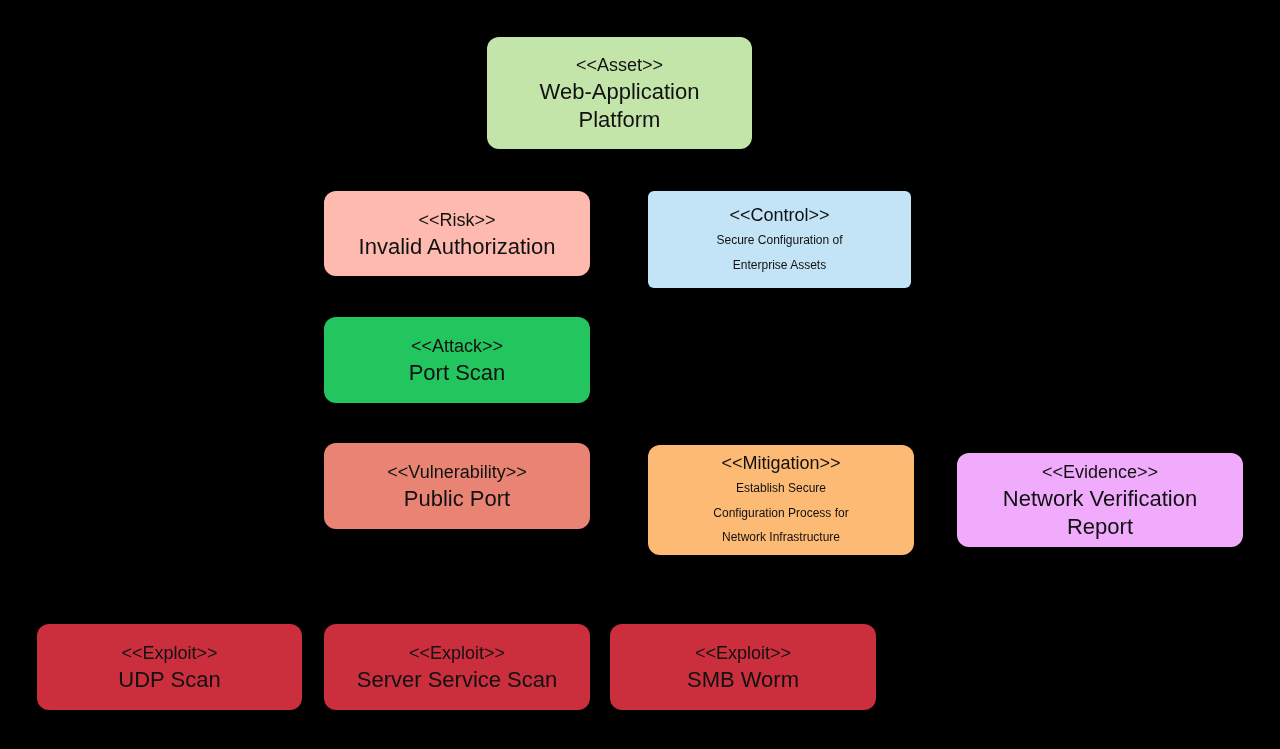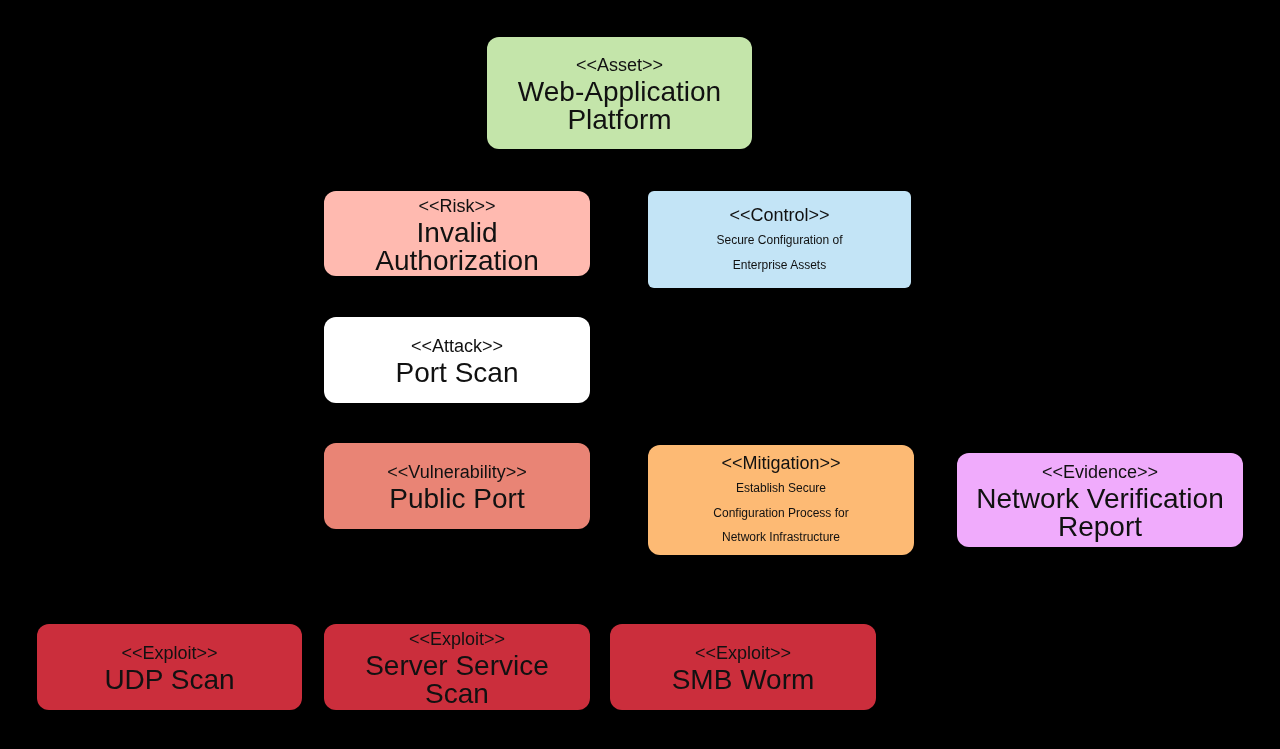--- a/index.html
+++ b/index.html
@@ -26,21 +26,21 @@
     text-align: center;
     color: #111111;
     padding: 4px 8px;
   }
   .node .stereotype {
     font-size: 18px;
     line-height: 26px;
     white-space: pre-line;
   }
   .node .name {
-    font-size: 28px;
+    font-size: 22px;
     line-height: 28px;
     white-space: pre-line;
   }
   .node .name-sm {
     font-size: 12px;
     line-height: 24.5px;
   }
   
   .n-asset        { left: 487px; top: 37px;  width: 265px; height: 112px; }
   .n-risk         { left: 324px; top: 191px; width: 266px; height: 85px;  }
@@ -68,21 +68,21 @@
     <span class="stereotype">&lt;&lt;Risk&gt;&gt;</span>
     <span class="name">Invalid Authorization</span>
   </div>
 
   <div class="node n-control" style="background-color: rgb(195, 228, 246);">
     <span class="stereotype">&lt;&lt;Control&gt;&gt;</span>
     <span class="name name-sm">Secure Configuration of
 Enterprise Assets</span>
   </div>
 
-  <div class="node n-attack" style="background-color: #ffffff;">
+  <div class="node n-attack" style="background-color: #22c55e;">
     <span class="stereotype">&lt;&lt;Attack&gt;&gt;</span>
     <span class="name">Port Scan</span>
   </div>
 
   <div class="node n-vuln" style="background-color: rgb(233, 132, 117);">
     <span class="stereotype">&lt;&lt;Vulnerability&gt;&gt;</span>
     <span class="name">Public Port</span>
   </div>
 
   <div class="node n-mitigation" style="background-color: #fdba74;">

